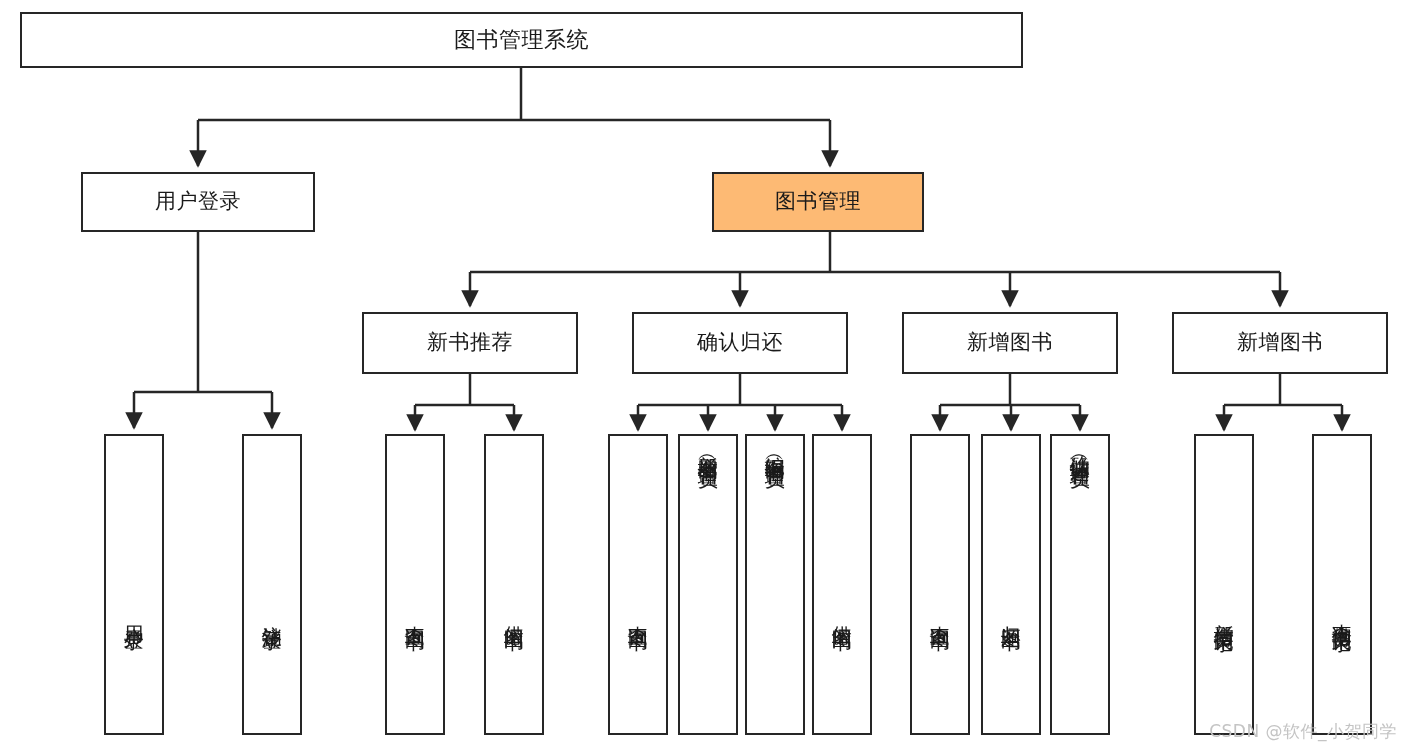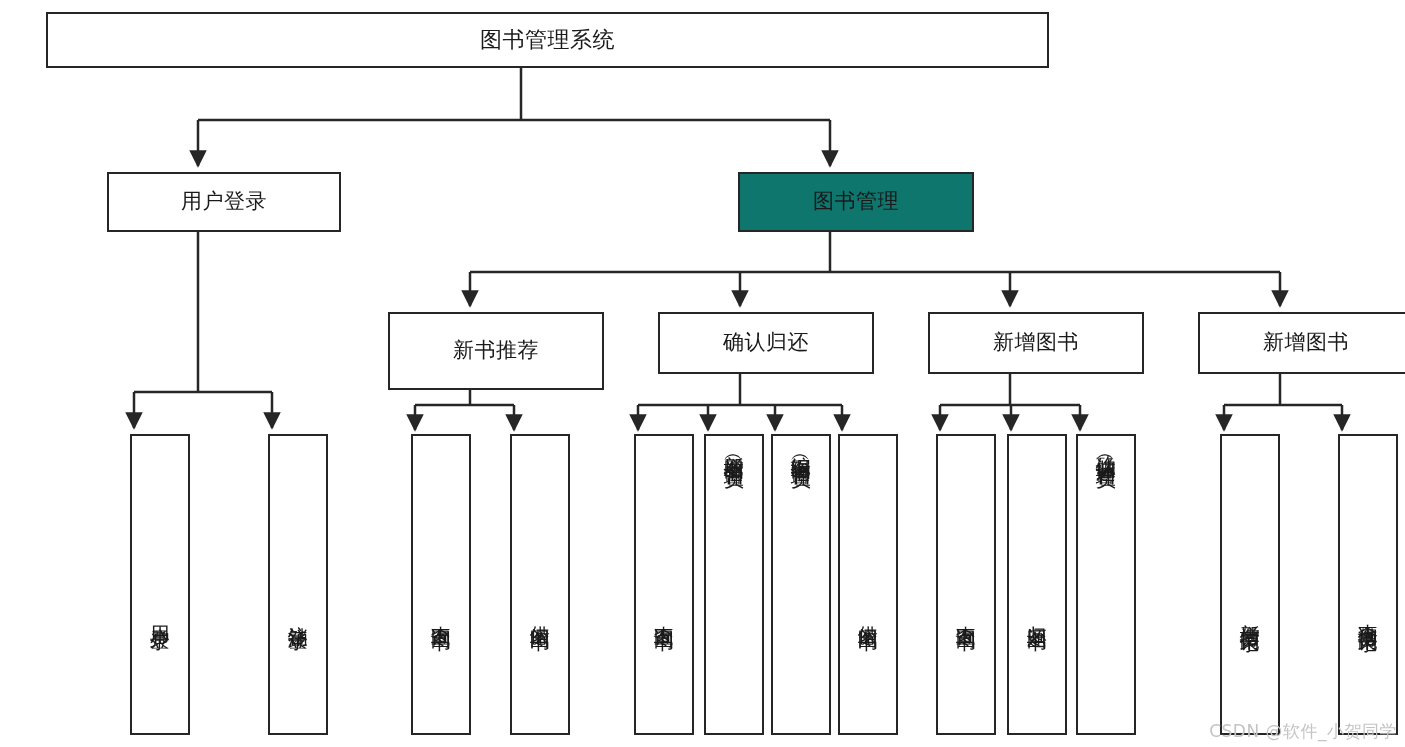--- a/index.html
+++ b/index.html
@@ -27,21 +27,20 @@
     height: 747px;
     pointer-events: none;
   }
   .node-box {
     position: absolute;
     box-sizing: border-box;
     background: #ffffff;
     border: 2px solid #262626;
     display: flex;
     overflow: hidden;
-    margin-left: 26px;
   }
   
   .node-h {
     align-items: center;
     justify-content: center;
   }
   .node-h .node-label {
     font-size: 21px;
     line-height: 1.1;
     letter-spacing: 0.5px;
@@ -141,25 +140,25 @@
     </g>
   </svg>
 
   <div class="node-box node-h" id="node-root" style="left: 20px; top: 12px; width: 1003px; height: 56px; border-color: rgb(38, 38, 38); background: rgb(255, 255, 255);">
     <span class="node-label">图书管理系统</span>
   </div>
 
   <div class="node-box node-h" style="left: 81px; top: 172px; width: 234px; height: 60px; border-color: rgb(38, 38, 38); background: rgb(255, 255, 255);">
     <span class="node-label">用户登录</span>
   </div>
-  <div class="node-box node-h" style="left: 712px; top: 172px; width: 236px; height: 60px; border-color: rgb(38, 38, 38); background: #0f766e;">
+  <div class="node-box node-h" style="left: 712px; top: 172px; width: 212px; height: 60px; border-color: rgb(38, 38, 38); background: #fdba74;">
     <span class="node-label">图书管理</span>
   </div>
 
-  <div class="node-box node-h" style="left: 362px; top: 312px; width: 216px; height: 78px; border-color: rgb(38, 38, 38); background: rgb(255, 255, 255);">
+  <div class="node-box node-h" style="left: 362px; top: 312px; width: 216px; height: 62px; border-color: rgb(38, 38, 38); background: rgb(255, 255, 255);">
     <span class="node-label">新书推荐</span>
   </div>
   <div class="node-box node-h" style="left: 632px; top: 312px; width: 216px; height: 62px; border-color: rgb(38, 38, 38); background: rgb(255, 255, 255);">
     <span class="node-label">确认归还</span>
   </div>
   <div class="node-box node-h" style="left: 902px; top: 312px; width: 216px; height: 62px; border-color: rgb(38, 38, 38); background: rgb(255, 255, 255);">
     <span class="node-label">新增图书</span>
   </div>
   <div class="node-box node-h" style="left: 1172px; top: 312px; width: 216px; height: 62px; border-color: rgb(38, 38, 38); background: rgb(255, 255, 255);">
     <span class="node-label">新增图书</span>

